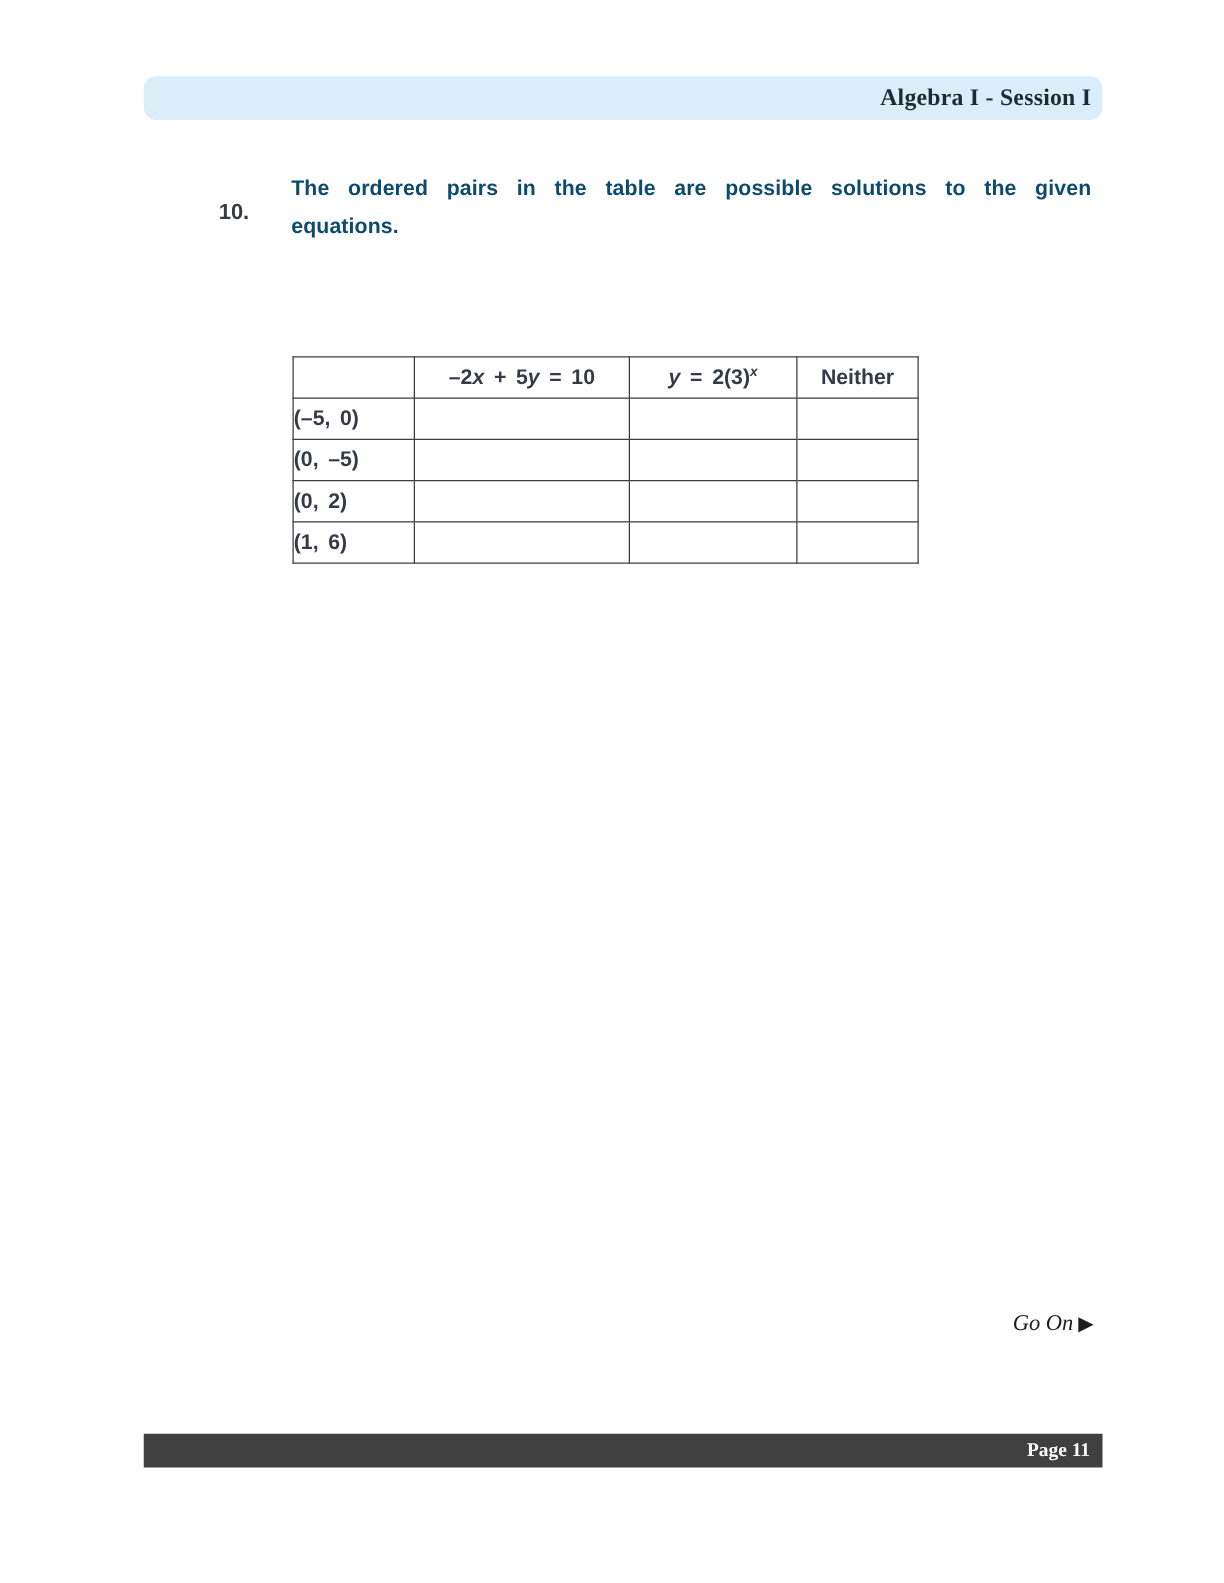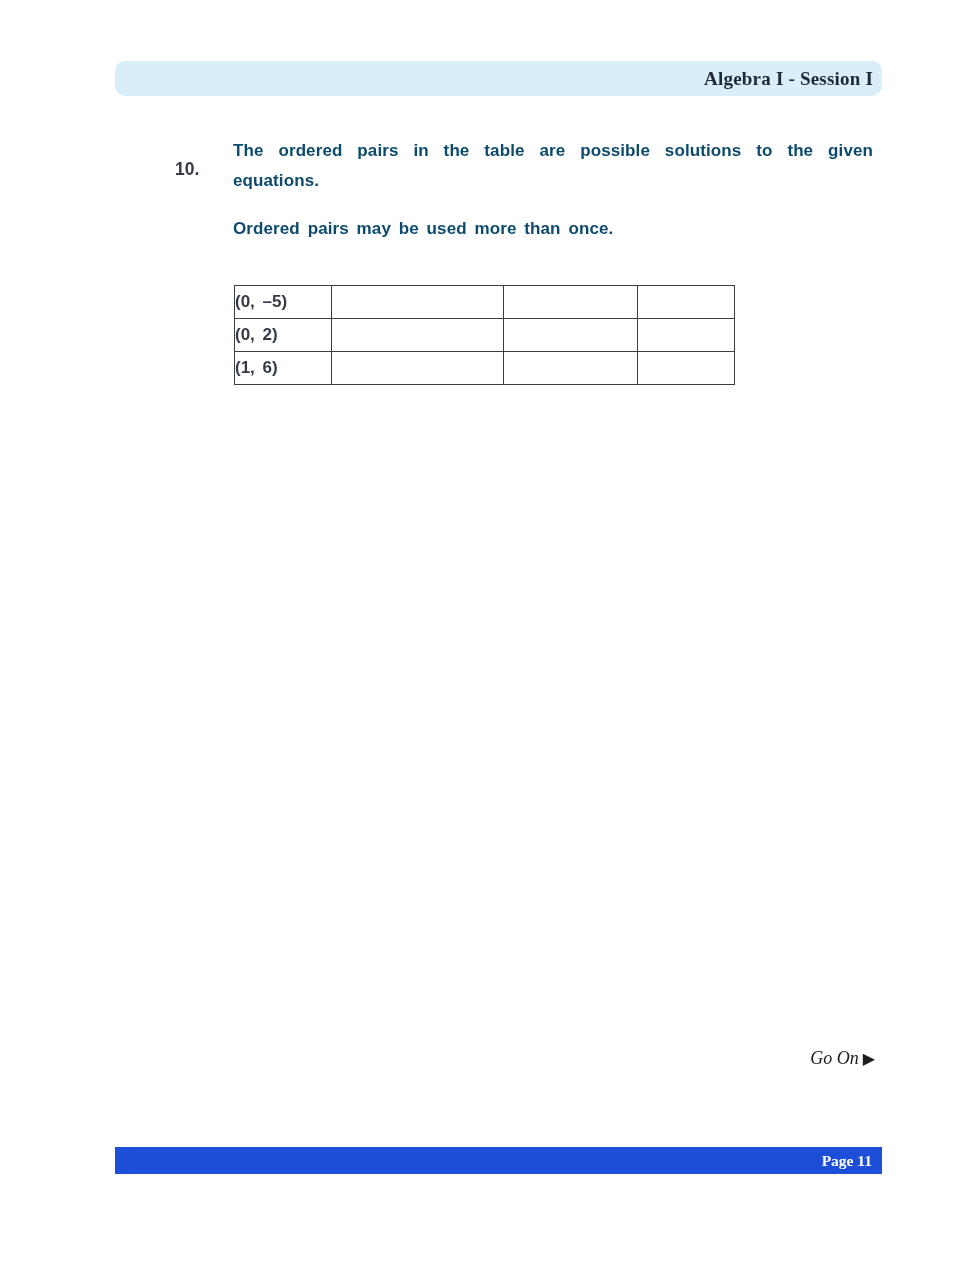--- a/index.html
+++ b/index.html
@@ -109,21 +109,21 @@
     font-style: normal;
     font-family: "DejaVu Sans", sans-serif;
     font-size: 16px;
     margin-left: 4px;
     color: #1d1d1d;
   }
   .page-bar {
     position: absolute;
     left: 115px; top: 1147px;
     width: 767px; height: 27px;
-    background: #1d4ed8;
+    background: #404040;
     display: flex;
     align-items: center;
     justify-content: flex-end;
     padding-right: 10px;
     box-sizing: border-box;
     padding-left: 18px;
   }
   .page-num {
     font-family: "Liberation Serif", serif;
     font-weight: bold;
@@ -148,32 +148,43 @@
   </div>
 
   <div class="question-number">10.</div>
 
   <div class="question-body">
     <div>
       <div class="jline">The ordered pairs in the table are possible solutions to the given</div>
       <div class="lline">equations.</div>
     </div>
     <div class="para2">
-      <div class="lline">Ordered pairs may be used more than once.</div>
     </div>
   </div>
 
   <table class="matching-table">
     <colgroup>
       <col style="width:97px">
       <col style="width:172px">
       <col style="width:134px">
       <col style="width:97px">
     </colgroup>
     <tbody>
+        <tr>
+      <th class="hcell"></th>
+      <th class="hcell"><span>–2</span><span class="var">x</span><span> + 5</span><span class="var">y</span><span> = 10</span></th>
+      <th class="hcell"><span class="var">y</span><span> = 2(3)</span><sup class="var">x</sup></th>
+      <th class="hcell">Neither</th>
+    </tr>
+    <tr>
+      <td class="rowlabel">(–5, 0)</td>
+      <td></td>
+      <td></td>
+      <td></td>
+    </tr>
     <tr>
       <td class="rowlabel">(0, –5)</td>
       <td></td>
       <td></td>
       <td></td>
     </tr>
     <tr>
       <td class="rowlabel">(0, 2)</td>
       <td></td>
       <td></td>

